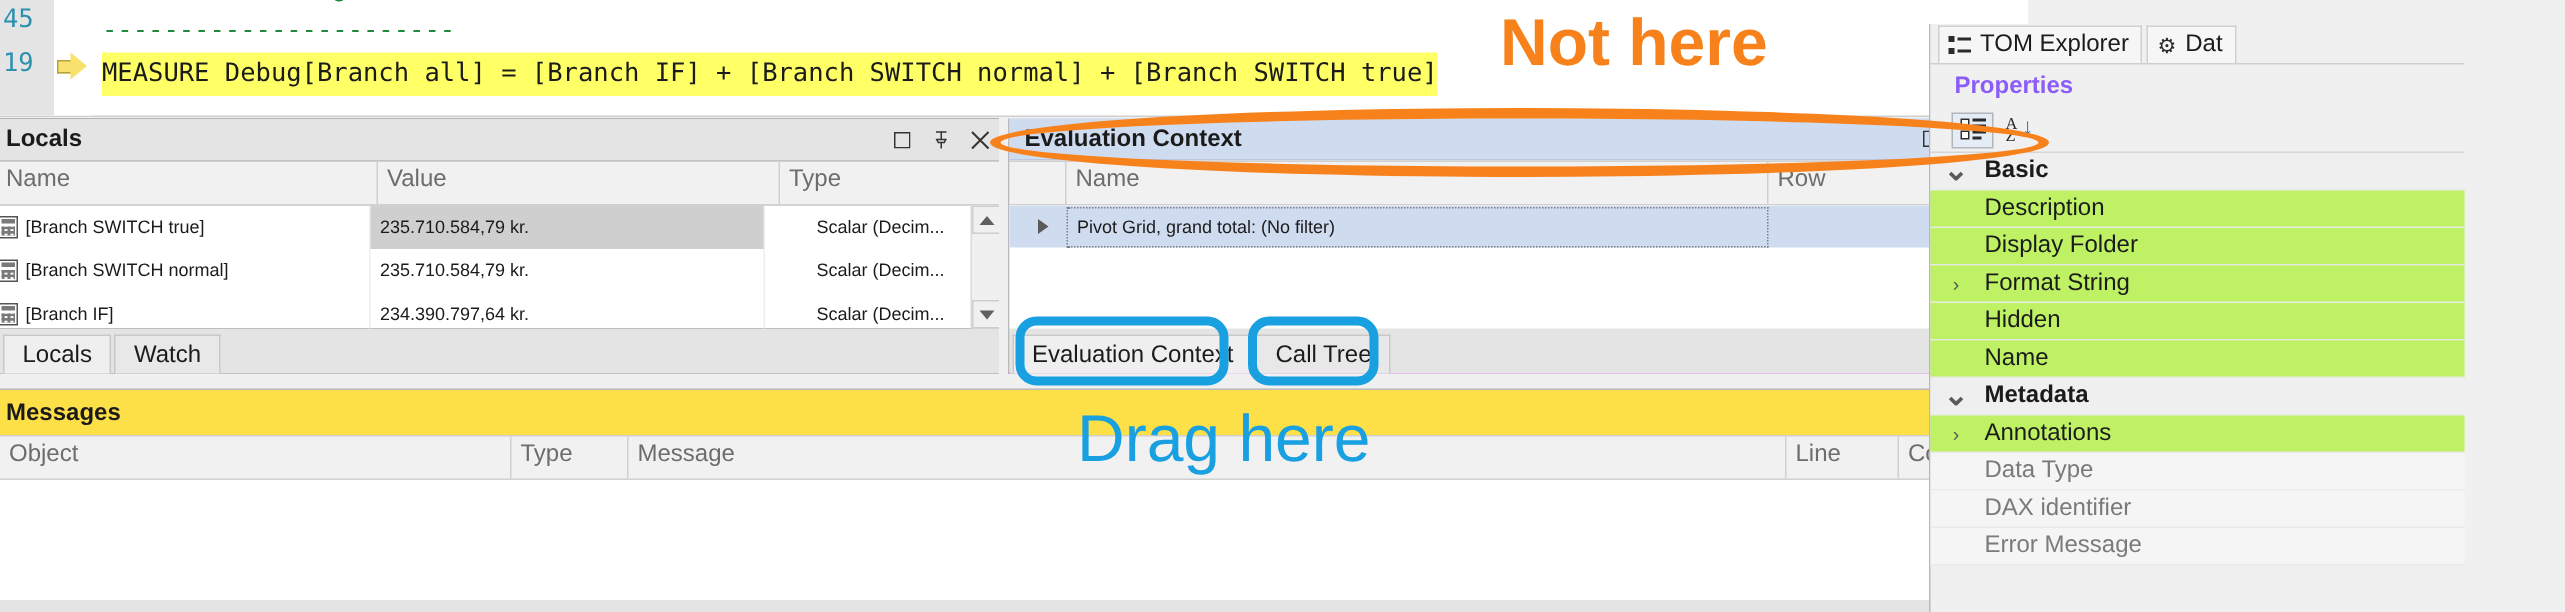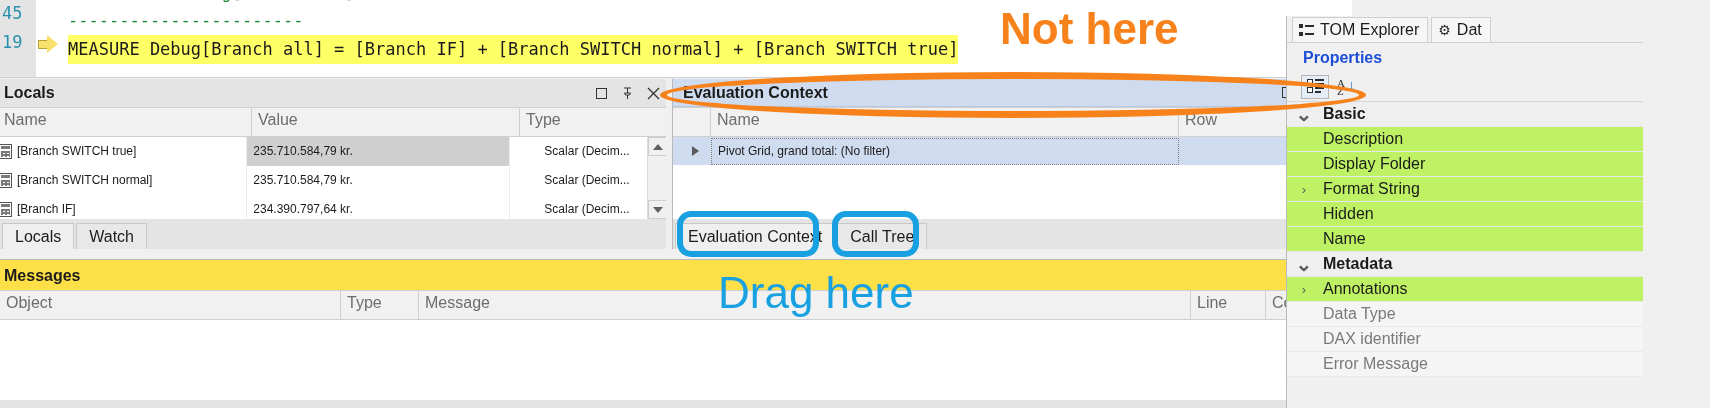--- a/index.html
+++ b/index.html
@@ -262,21 +262,21 @@
   .tom-icon b {
     position: absolute; left: 6px; height: 2px; background: #2b2b2b;
   }
   .tom-icon b:nth-child(3) { top: 1px; width: 9px; }
   .tom-icon b:nth-child(4) { top: 9px; width: 9px; }
   .gear-icon { font-size: 14px; color: #2b2b2b; line-height: 1; }
 
   .props-header {
     height: 30px; display: flex; align-items: center;
     padding-left: 16px;
-    font-size: 16px; font-weight: bold; color: #1d4ed8;
+    font-size: 16px; font-weight: bold; color: #8b5cf6;
     background: #f0f0f0;
     border-top: 1px solid #cfcfcf;
   }
   .props-toolbar {
     height: 30px; display: flex; align-items: center; gap: 4px;
     padding-left: 14px;
     background: #f0f0f0;
     border-bottom: 1px solid #d6d6d6;
   }
   .pt-btn {

